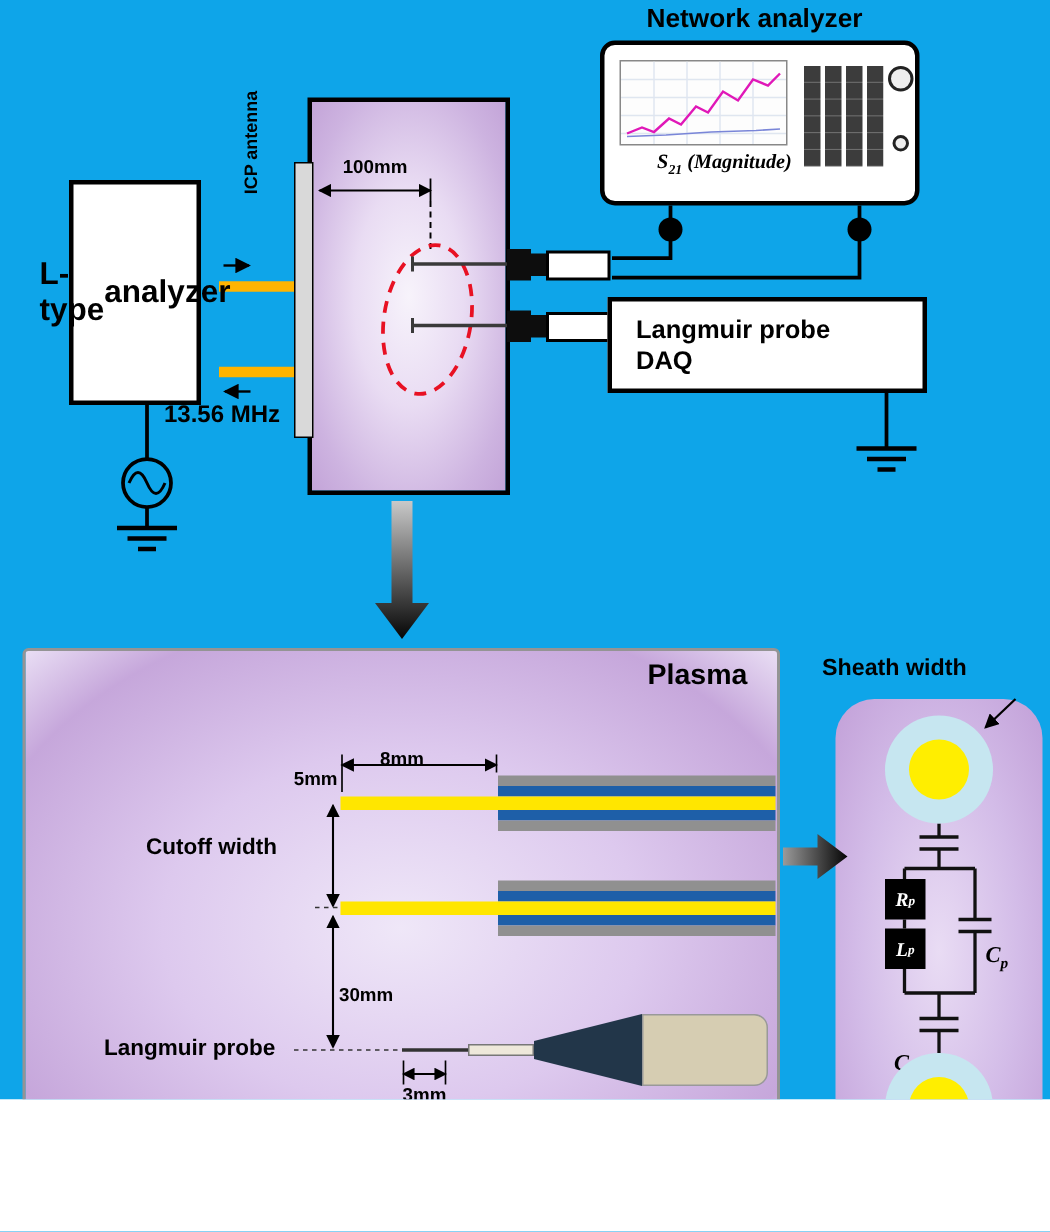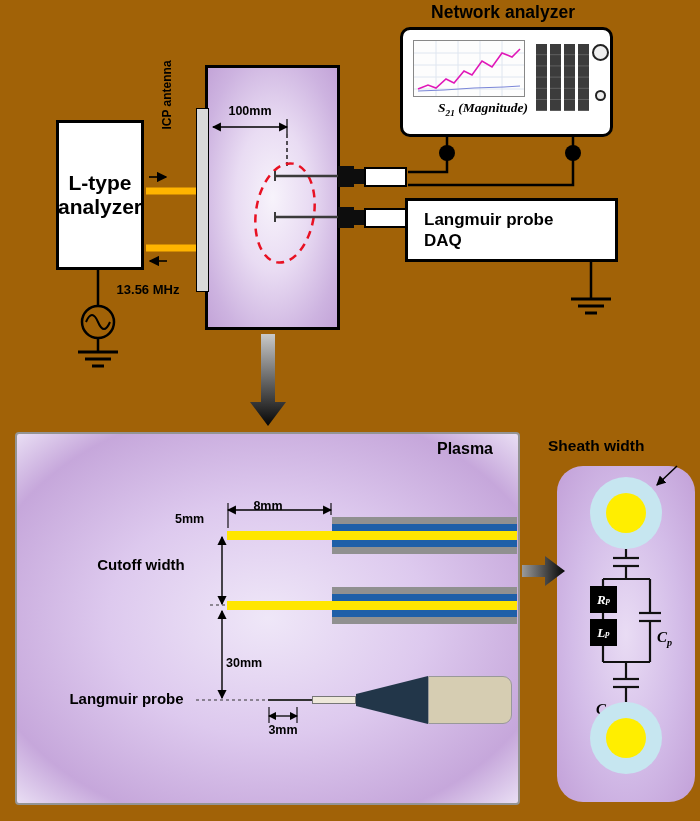--- a/index.html
+++ b/index.html
@@ -1,17 +1,17 @@
 <!DOCTYPE html>
 <html><head>
 <meta charset="utf-8">
 <style>
   * { margin:0; padding:0; box-sizing:border-box; }
   body { background:#fff; font-family:"Liberation Sans", sans-serif; }
-  #stage { position:relative; width:700px; height:821px; background:#a16207; overflow:hidden; }
+  #stage { position:relative; width:700px; height:733px; background:#0ea5e9; overflow:hidden; }
   .abs { position:absolute; }
   .lbl { position:absolute; font-weight:bold; color:#000; }
   svg.overlay { position:absolute; left:0; top:0; pointer-events:none; }
 
   
   #chamber { left:205px; top:65px; width:135px; height:265px; border:3.5px solid #000;
              background:radial-gradient(ellipse at center,#f7f3fb 0%,#e9dcf3 40%,#cdb3e0 80%,#c3a4d8 100%); }
   #detail-panel { left:15px; top:432px; width:505px; height:373px; border:2.5px solid #949494; border-radius:4px;
              background:radial-gradient(ellipse at center,#efe7f8 0%,#ddc9ee 45%,#c6a7db 82%,#e9def4 100%); }
   #circuit-panel { left:557px; top:466px; width:138px; height:336px; border-radius:26px;
@@ -23,45 +23,45 @@
   #na-screen { left:413px; top:40px; width:112px; height:57px; border:1px solid #888; background:#fdfdfd; }
   #na-s21 { left:403px; top:100px; width:140px; text-align:center;
             font-family:"Liberation Serif", serif; font-style:italic; font-weight:bold; font-size:13.5px;padding-left:20px; }
   #na-s21 sub, .cktlbl sub, .cktbox sub { font-size:0.68em; }
   #na-keypad { left:536px; top:44px; width:53px; height:67px;
                background-image:linear-gradient(#3c3c3c,#3c3c3c); background-size:11px 11px; background-repeat:space; }
   #na-knob1 { left:592px; top:44px; width:17px; height:17px; border-radius:50%; border:2.5px solid #222; background:#eee; }
   #na-knob2 { left:595px; top:90px; width:11px; height:11px; border-radius:50%; border:2px solid #222; background:#eee; }
 
   
-  #matcher-box { left:56px; top:120px; width:88px; height:150px; border:3px solid #000; background:#fff;
-                 display:flex; flex-direction:column; justify-content:center; align-items:center;
+  #matcher-box { left:46px; top:120px; width:88px; height:150px; border:3px solid #000; background:#fff;
+                 display:flex; flex-direction:row; justify-content:center; align-items:center;
                  font-weight:bold; font-size:21px; line-height:1.12; }
   #icp-label { left:118px; top:87px; width:100px; height:16px; text-align:center; font-size:12px; font-weight:600;
                transform:rotate(-90deg); }
   #antenna-bar { left:196px; top:108px; width:13px; height:184px; background:#d9d9d9; border:1.5px solid #000; }
-  #freq-label { left:106px; top:268px; width:84px; text-align:center; font-size:13px; font-weight:600;margin-top:14px; }
+  #freq-label { left:106px; top:268px; width:84px; text-align:center; font-size:16px; font-weight:600; }
   #dim100-label { left:216px; top:104px; width:68px; text-align:center; font-size:12.5px; }
 
   
   #daq-box { left:405px; top:198px; width:213px; height:64px; border:3px solid #000; background:#fff;
              display:flex; flex-direction:column; justify-content:center; padding-left:16px;
              font-weight:bold; font-size:17px; line-height:1.25; }
 
   
-  #plasma-label { left:410px; top:440px; width:110px; text-align:center; font-size:16px; }
+  #plasma-label { left:410px; top:440px; width:110px; text-align:center; font-size:19px; }
   .coax { left:332px; width:185px; height:37px; }
   .coax .s1,.coax .s5 { height:7px; background:#909090; }
   .coax .s2,.coax .s4 { height:7px; background:#1e5fa8; }
   .coax .s3 { height:9px; background:#ffe600; }
   #coax1 { top:517px; } #coax2 { top:587px; }
   .tip { left:227px; width:105px; height:9px; background:#ffe600; }
   #tip1 { top:531px; } #tip2 { top:601px; }
   #dim8-label  { left:236px; top:486px; width:64px; text-align:center; font-size:12.5px;margin-top:13px; }
-  #dim5-label  { left:175px; top:512px; width:50px; text-align:left; font-size:12.5px; }
+  #dim5-label  { left:175px; top:512px; width:50px; text-align:right; font-size:12.5px; }
   #dim30-label { left:226px; top:640px; width:60px; font-size:12.5px;margin-top:16px; }
   #dim3-label  { left:253px; top:723px; width:60px; text-align:center; font-size:12.5px; }
   #cutoff-label   { left:66px; top:556px; width:150px; text-align:center; font-size:15px; }
   #langmuir-label { left:44px; top:690px; width:165px; text-align:center; font-size:15px; }
   #lp-tube { left:312px; top:696px; width:44px; height:8px; background:#eee8da; border:1px solid #777; }
   #lp-body { left:428px; top:676px; width:84px; height:48px; background:#d6cdb2; border:1px solid #999; border-radius:0 9px 9px 0; }
 
   
   #sheath-title { left:548px; top:437px; width:152px; text-align:left; font-size:15.5px; }
   .sheath { width:72px; height:72px; border-radius:50%; background:#c6e6f0; }

